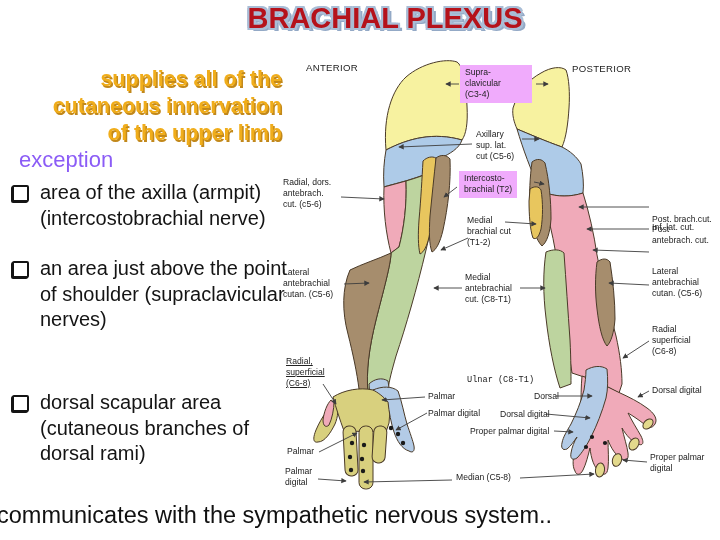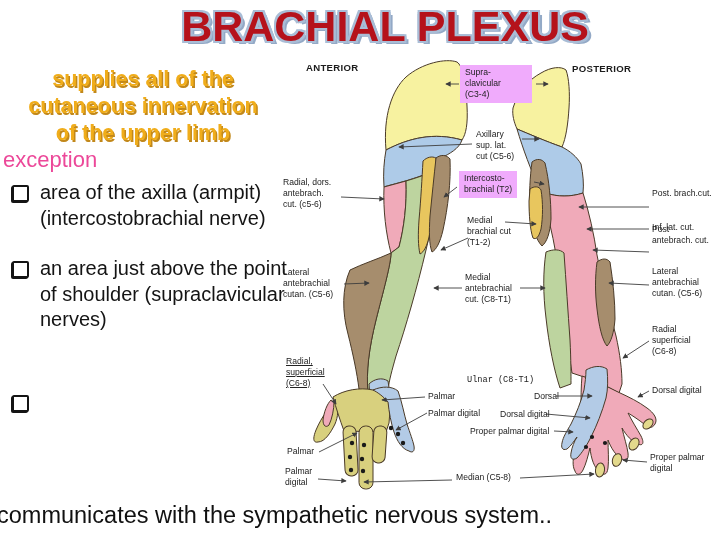--- a/index.html
+++ b/index.html
@@ -2,51 +2,51 @@
 <html><head>
 <meta charset="utf-8">
 <style>
   html,body{margin:0;padding:0;}
   body{
     width:720px;height:540px;position:relative;overflow:hidden;
     background:#ffffff;font-family:"Liberation Sans",sans-serif;
   }
   .title{
     position:absolute;top:2px;left:60px;width:650px;text-align:center;
-    font-size:43px;font-weight:800;color:#b5121b;letter-spacing:0;
+    font-size:29px;font-weight:800;color:#b5121b;letter-spacing:0;
     text-shadow:2px 0 0 #a9bdd6,-2px 0 0 #a9bdd6,0 2px 0 #a9bdd6,0 -2px 0 #a9bdd6,
       2px 2px 0 #a9bdd6,-2px 2px 0 #a9bdd6,2px -2px 0 #a9bdd6,-2px -2px 0 #a9bdd6,
       4px 3px 0 #93a9c6;
   }
   .heading{
-    position:absolute;top:66px;left:4px;width:278px;text-align:center;
+    position:absolute;top:66px;left:4px;width:278px;text-align:right;
     font-size:21.5px;font-weight:700;line-height:1.26;color:#f0ad1b;
     text-shadow:1.5px 1.5px 0 #c2881a;white-space:pre-line;
   }
-  .exception{position:absolute;top:147px;left:3px;font-size:22px;color:#ec4899;}
+  .exception{position:absolute;top:147px;left:19px;font-size:22px;color:#8b5cf6;}
   .bullet{
     position:absolute;left:12px;display:flex;gap:11px;font-size:20px;
     line-height:1.28;color:#141414;white-space:pre-line;
   }
   .cb{
     flex:0 0 auto;width:13px;height:13px;border:2.6px solid #141414;
     border-radius:2px;margin-top:5px;box-shadow:-1px 1px 0 #141414;
     background:#fff;
   }
   .footer{
     position:absolute;top:502px;left:-3px;font-size:23.5px;color:#111;
     white-space:nowrap;
   }
   .diagram-svg{position:absolute;left:0;top:0;pointer-events:none;}
   .dl{
     position:absolute;font-size:8.6px;line-height:1.28;color:#222;
     white-space:pre-line;
   }
   .dl.hl{background:#f0abfc;padding:2px 5px 3px;}
-  .view-label{font-size:9.6px;font-weight:700;letter-spacing:.3px;color:#1c1c1c;}
+  .view-label{font-size:9.6px;font-weight:400;letter-spacing:.3px;color:#1c1c1c;}
 </style>
 </head>
 <body>
 
 <div class="title">BRACHIAL PLEXUS</div>
 
 <div class="heading">supplies all of the
 cutaneous innervation
 of the upper limb</div>
 
@@ -58,20 +58,23 @@
 (intercostobrachial nerve)</span>
 </div>
 <div class="bullet" style="top:256px;">
   <span class="cb"></span>
   <span>an area just above the point
 of shoulder (supraclavicular
 nerves)</span>
 </div>
 <div class="bullet" style="top:390px;">
   <span class="cb"></span>
+  <span>dorsal scapular area
+(cutaneous branches of
+dorsal rami)</span>
 </div>
 
 <div class="footer">communicates with the sympathetic nervous system..</div>
 
 <svg class="diagram-svg" width="720" height="540" viewBox="0 0 720 540">
   <defs>
     <marker id="ah" markerWidth="8" markerHeight="8" refX="5.2" refY="3" orient="auto">
       <path d="M0,0 L6,3 L0,6 Z" fill="#3d3d3d"></path>
     </marker>
   </defs>
@@ -193,21 +196,21 @@
 digital</div>
 
 <div class="dl" style="left:428px;top:391px;">Palmar</div>
 <div class="dl" style="left:428px;top:408px;">Palmar digital</div>
 <div class="dl" style="left:467px;top:375px;font-family:Liberation Mono, monospace;">Ulnar (C8-T1)</div>
 <div class="dl" style="left:527px;top:391px;padding-left:7px;">Dorsal</div>
 <div class="dl" style="left:500px;top:409px;">Dorsal digital</div>
 <div class="dl" style="left:470px;top:426px;">Proper palmar digital</div>
 <div class="dl" style="left:456px;top:472px;">Median (C5-8)</div>
 
-<div class="dl" style="left:652px;top:188px;">Post. brach.cut.</div>
+<div class="dl" style="left:652px;top:214px;">Post. brach.cut.</div>
 <div class="dl" style="left:652px;top:222px;">Inf. lat. cut.</div>
 <div class="dl" style="left:652px;top:224px;">Post
 antebrach. cut.</div>
 <div class="dl" style="left:652px;top:266px;">Lateral
 antebrachial
 cutan. (C5-6)</div>
 <div class="dl" style="left:652px;top:324px;">Radial
 superficial
 (C6-8)</div>
 <div class="dl" style="left:652px;top:385px;">Dorsal digital</div>

